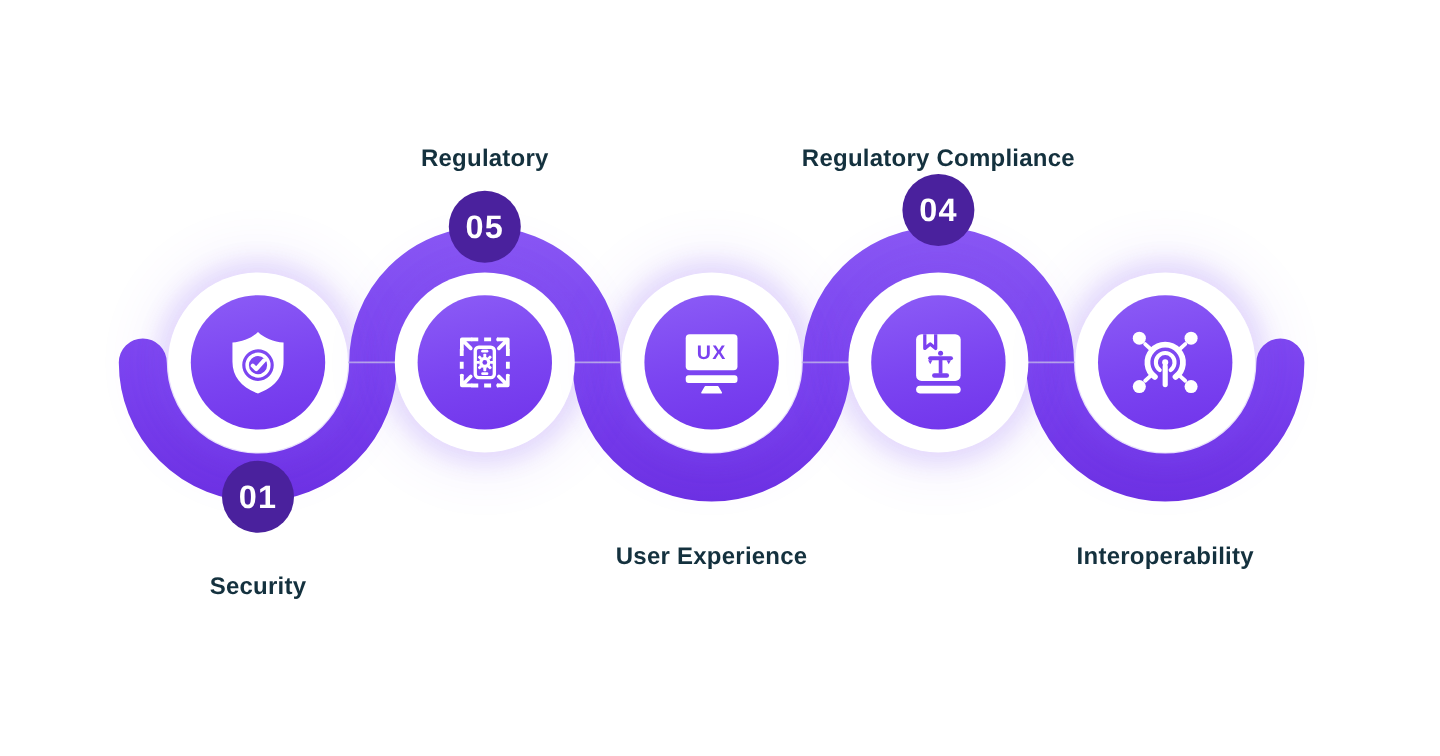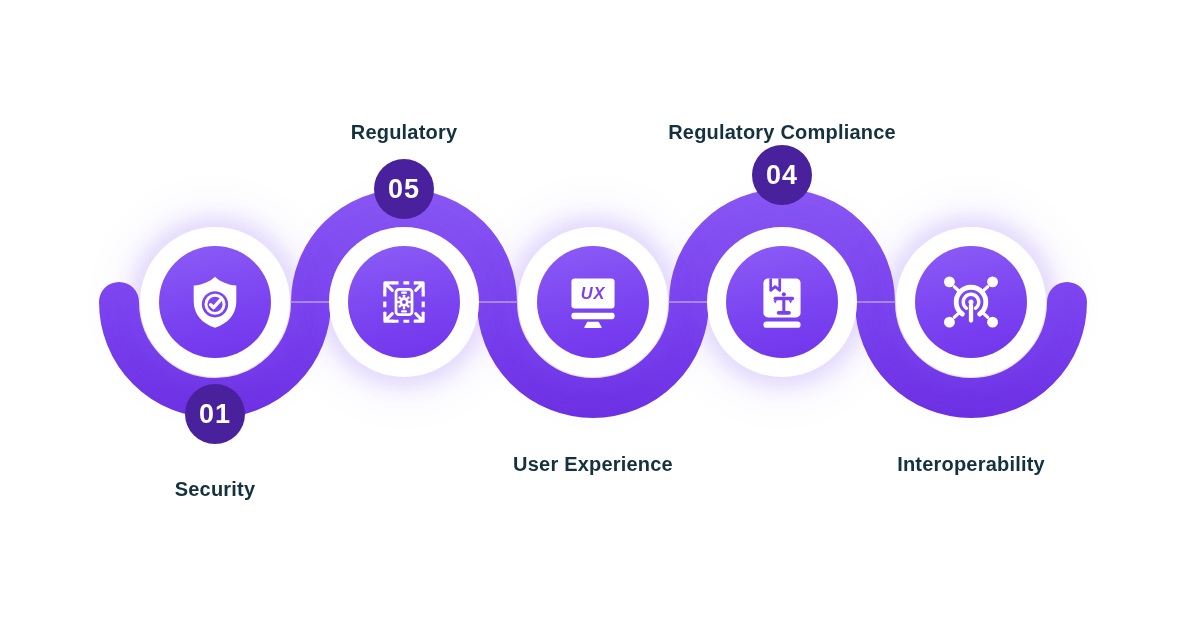--- a/index.html
+++ b/index.html
@@ -9,21 +9,21 @@
   }
   .band-svg{position:absolute;left:0;top:0;z-index:1;}
   .node{
     position:absolute;width:150px;height:150px;border-radius:50%;background:#ffffff;z-index:2;
     display:flex;align-items:center;justify-content:center;
     box-shadow:0 0 18px 10px rgba(128,80,245,0.16), 0 0 42px 22px rgba(128,80,245,0.07);
   }
   .node-inner{
     width:112px;height:112px;border-radius:50%;
     background:linear-gradient(168deg,#8C5CF6 0%,#7B44F1 55%,#7134EB 100%);
-    display:flex;align-items:center;justify-content:center;font-style:italic;
+    display:flex;align-items:center;justify-content:center;
   }
   .badge{
     position:absolute;width:60px;height:60px;border-radius:50%;background:#4A219D;z-index:3;
     display:flex;align-items:center;justify-content:center;
     color:#fff;font-size:27px;font-weight:600;letter-spacing:1px;
   }
   .step-label{
     position:absolute;transform:translateX(-50%);z-index:4;white-space:nowrap;
     color:#14313E;font-size:20px;font-weight:700;letter-spacing:.2px;
   }

